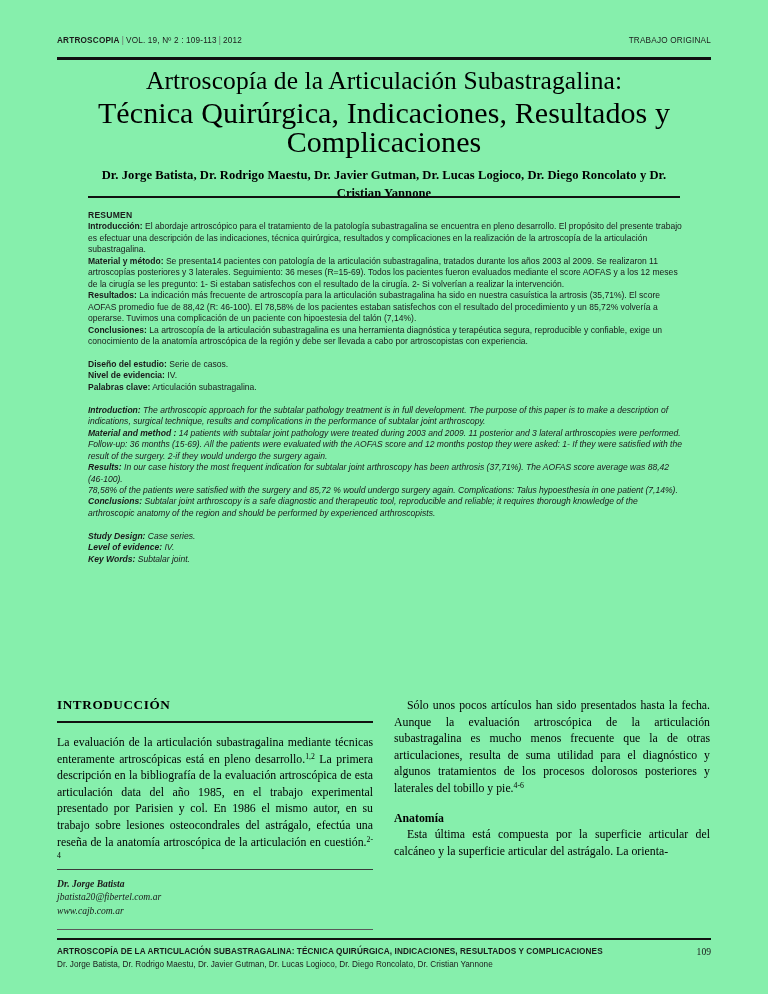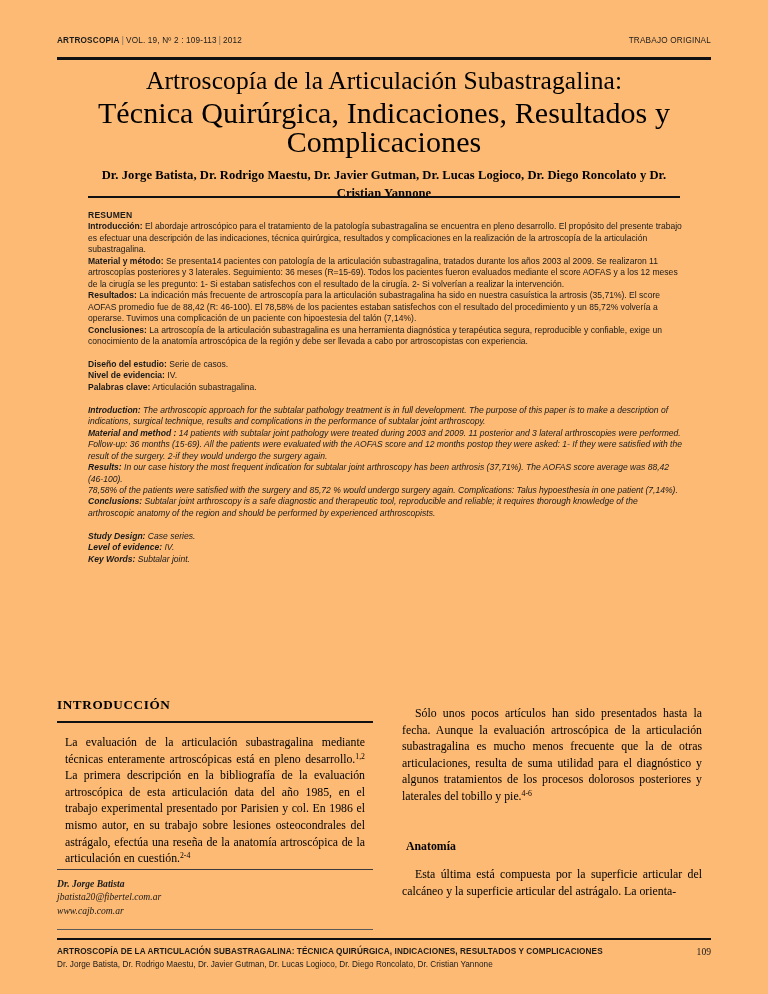--- a/index.html
+++ b/index.html
@@ -10,21 +10,21 @@
   }
   body {
     font-family: "Liberation Serif", serif;
     color: #000000;
   }
   .page {
     position: relative;
     width: 768px;
     height: 994px;
     margin: 0 auto;
-    background: #fdba74;
+    background: #86efac;
     box-sizing: border-box;
     overflow: hidden;
   }
 
   
   .running-head {
     position: absolute;
     left: 57px;
     top: 36px;
     width: 654px;
@@ -144,29 +144,29 @@
   .rule-sec {
     width: 100%;
     height: 2.1px;
     background: #111111;
     margin-bottom: 11px;
   }
   .body-par {
     font-size: 11.8px;
     line-height: 16.6px;
     text-align: justify;
-    margin: 8px;
+    margin: 0;
     hyphens: none;
   }
   .body-par.indent { text-indent: 13px; }
   .sub-head {
     font-size: 11.8px;
     font-weight: bold;
     line-height: 16.6px;
-    margin: 12px;
+    margin: 0;
   }
   sup {
     font-size: 0.66em;
     line-height: 0;
     vertical-align: 0.48em;
   }
 
   
   .rule-contact-top {
     position: absolute;

